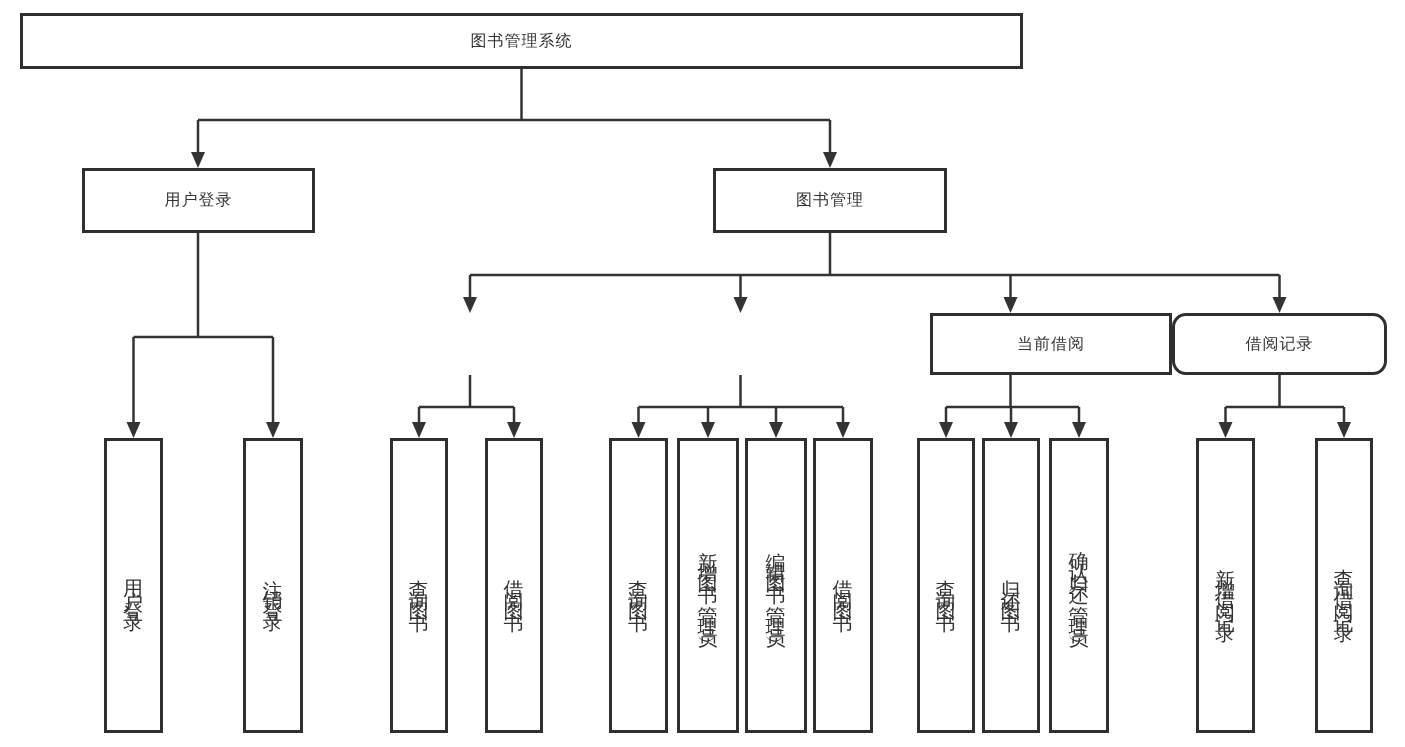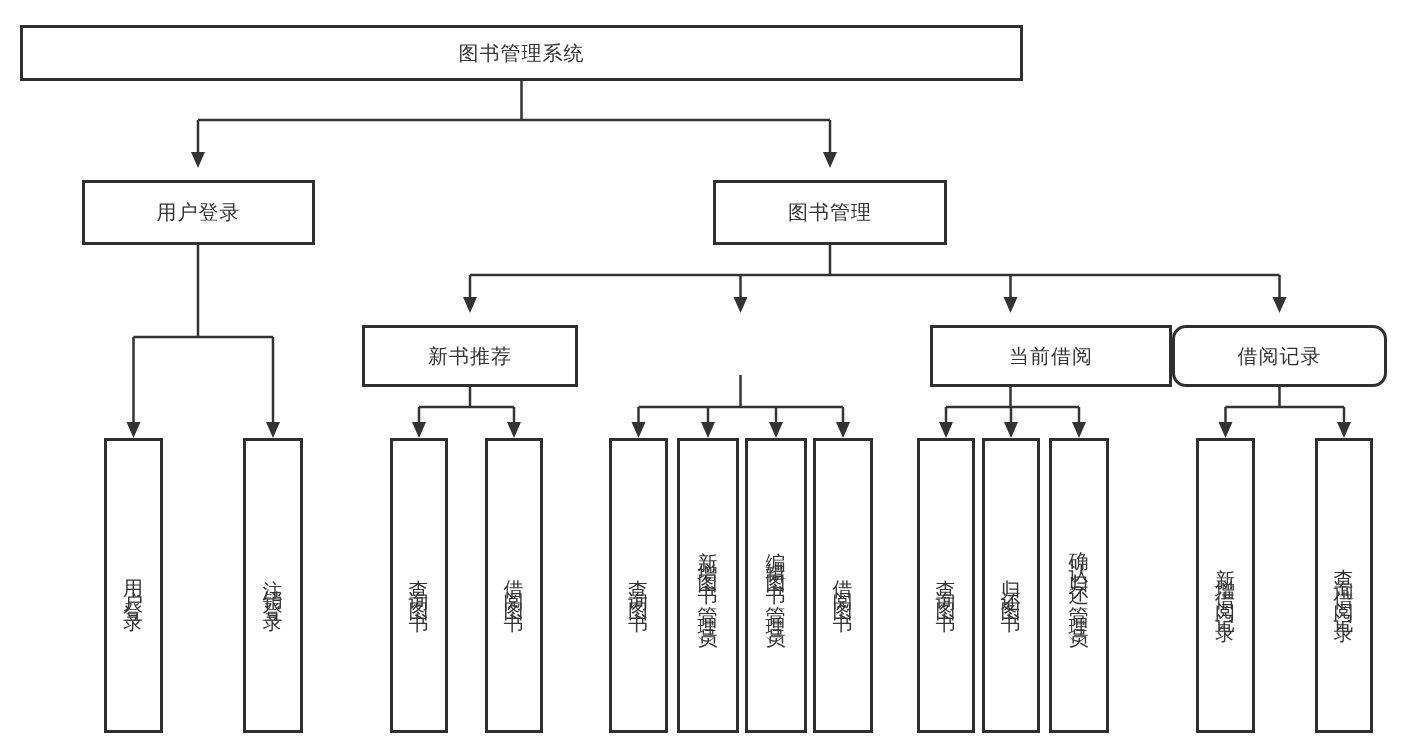--- a/index.html
+++ b/index.html
@@ -27,23 +27,22 @@
     box-sizing: border-box;
     background: #ffffff;
     border: 3px solid #2f2f2f;
     color: #333333;
     display: flex;
     align-items: center;
     justify-content: center;
     z-index: 2;
   }
   .node.h {
-    font-size: 20px;
+    font-size: 16px;
     letter-spacing: 1px;
-    margin-top: 12px;
   }
   .node.v {
     writing-mode: vertical-rl;
     text-orientation: mixed;
     font-size: 20px;
     letter-spacing: 11px;
     line-height: 1;
     text-align: center;
   }
   .watermark {
@@ -133,21 +132,20 @@
       <polygon points="1218.5,422 1232.5,422 1225.5,438"></polygon>
       <polygon points="1337,422 1351,422 1344,438"></polygon>
     </g>
   </svg>
 
   <div class="node h" style="left:20px; top:13px; width:1003px; height:56px;">图书管理系统</div>
 
   <div class="node h" style="left:82px; top:168px; width:233px; height:65px;">用户登录</div>
   <div class="node h" style="left:713px; top:168px; width:234px; height:65px;">图书管理</div>
 
-  <div class="node h" style="left:362px; top:313px; width:216px; height:62px;">新书推荐</div>
   <div class="node h" style="left:930px; top:313px; width:242px; height:62px;">当前借阅</div>
   <div class="node h" style="left:1172px; top:313px; width:215px; height:62px;border-radius:14px;">借阅记录</div>
 
   <div class="node v" style="left:104px; top:438px; width:59px; height:295px;">用户登录</div>
   <div class="node v" style="left:243px; top:438px; width:60px; height:295px;">注销登录</div>
 
   <div class="node v" style="left:390px; top:438px; width:58px; height:295px;">查询图书</div>
   <div class="node v" style="left:485px; top:438px; width:58px; height:295px;">借阅图书</div>
 
   <div class="node v" style="left:609px; top:438px; width:59px; height:295px;">查询图书</div>

